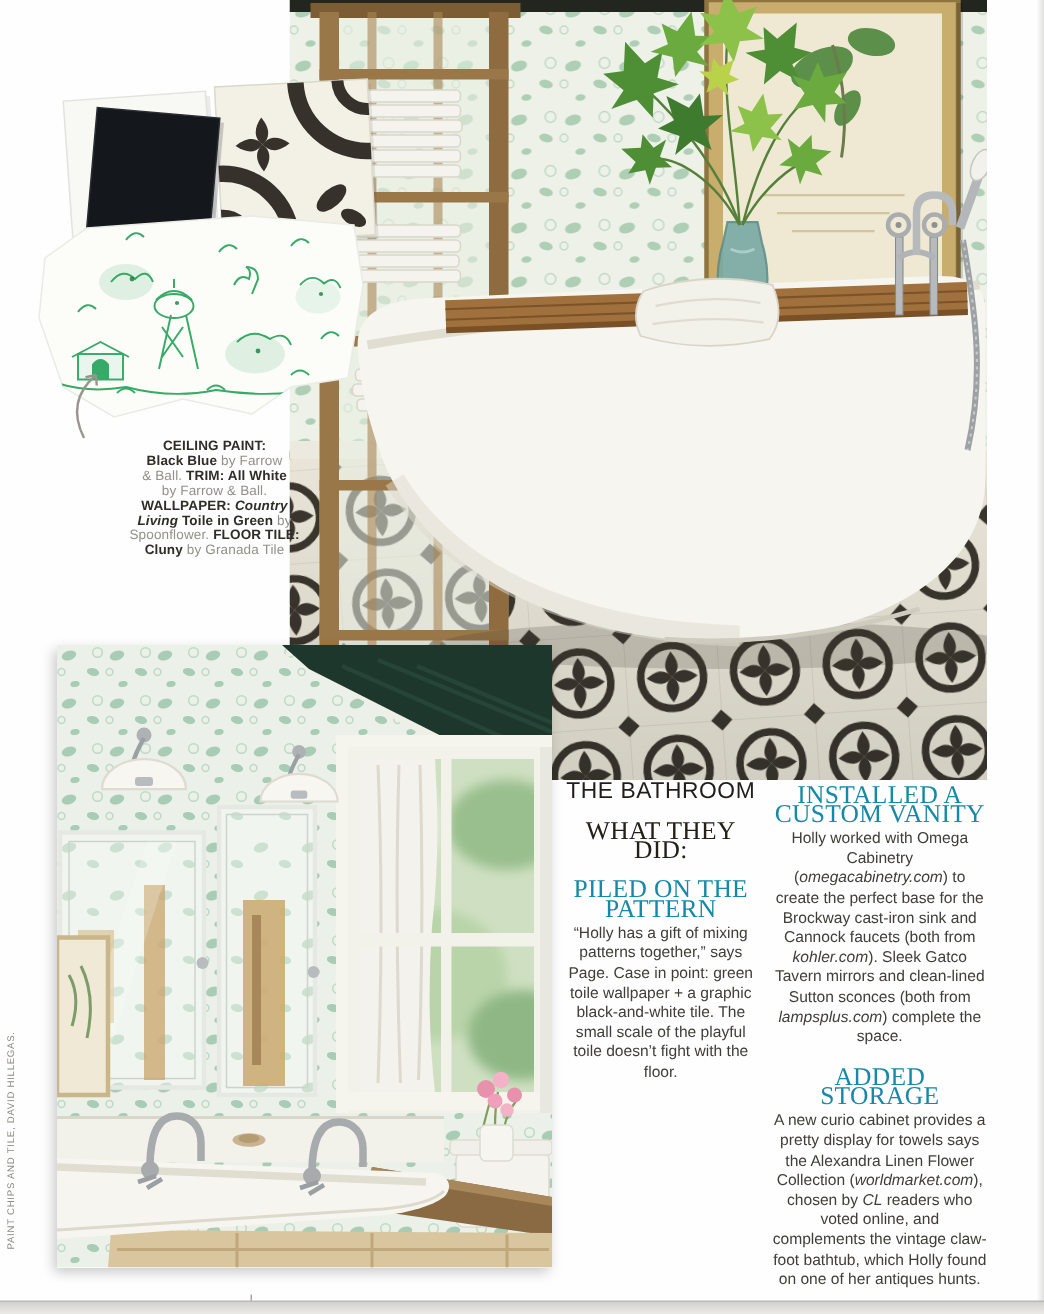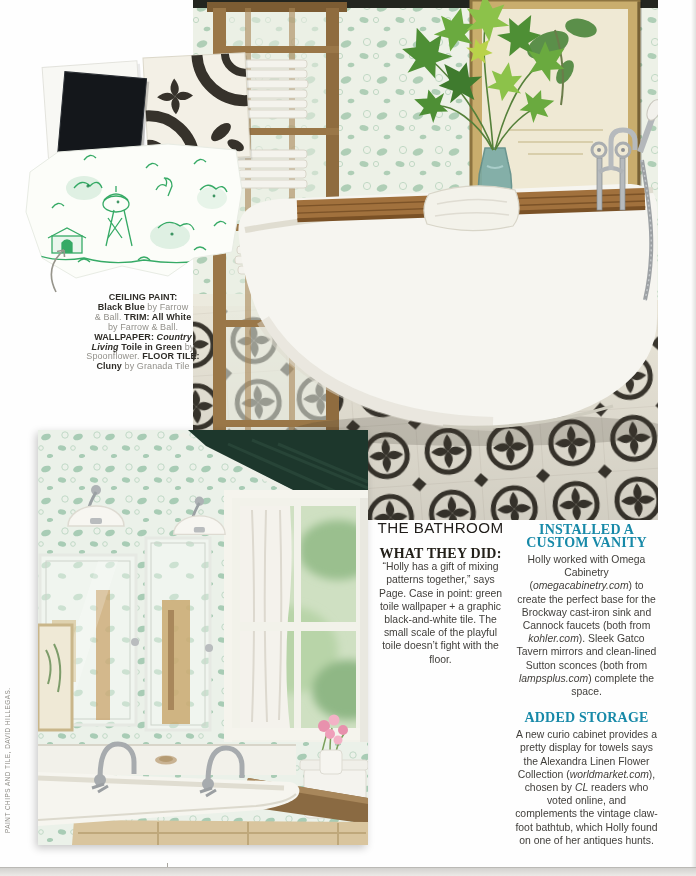--- a/index.html
+++ b/index.html
@@ -16,21 +16,21 @@
   .cap{left:52px;top:293px;width:182px;font-size:9px;line-height:9.9px;
        letter-spacing:.1px;color:#92908a;}
   .cap .b{font-weight:700;color:#2f2d28;}
   .cap .i{font-style:italic;}
 
   
   .col{top:521px;color:#403e3a;font-size:10.4px;line-height:13.2px;}
   .col1{left:377px;width:127px;}
   .col2{left:515px;width:143px;}
   .article-title{font-size:15.2px;font-weight:400;color:#201d1a;letter-spacing:.4px;margin:0 0 7px;}
-  .slab{font-family:"Liberation Serif",serif;font-weight:700;font-size:14px;line-height:13px;
+  .slab{font-family:"Liberation Serif",serif;font-weight:400;font-size:17px;line-height:13px;
         letter-spacing:.2px;white-space:pre-line;margin:13px 0 4px;}
   .slab.black{color:#232019;margin-bottom:0;}
   .slab.teal{color:#1789a8;}
   .slab.after-kicker{margin-top:0;}
   .col2 .slab.first{margin-top:2px;}
   .col p{margin:0;}
   .col .i{font-style:italic;}
 
   
   .footer{left:30px;top:845px;display:flex;align-items:baseline;gap:6px;color:#57544e;}
@@ -433,20 +433,22 @@
     <g transform="translate(170 352)">
       <circle cx="0" cy="2" r="6" fill="#a7abae"></circle>
       <path d="M0 0 C0 -26 8 -34 18 -34 C28 -34 34 -26 34 -16 L34 -4" stroke="#a7abae" stroke-width="5" fill="none"></path>
       <path d="M-8 10 l12 -4 M-2 14 l10 -6" stroke="#9b9fa2" stroke-width="3"></path>
     </g>
   </svg>
 
   <div class="abs col col1">
     <h2 class="article-title">THE BATHROOM</h2>
     <h3 class="slab black">WHAT THEY DID:</h3>
+    <h3 class="slab teal">PILED ON THE
+PATTERN</h3>
     <p class="body"><span>“Holly has a gift of mixing patterns together,” says Page. Case in point: green toile wallpaper + a graphic black-and-white tile. The small scale of the playful toile doesn’t fight with the floor.</span></p>
   </div>
 
   <div class="abs col col2">
     <h3 class="slab teal first">INSTALLED A
 CUSTOM VANITY</h3>
     <p class="body"><span>Holly worked with Omega Cabinetry (</span><span class="i">omegacabinetry.com</span><span>) to create the perfect base for the Brockway cast-iron sink and Cannock faucets (both from </span><span class="i">kohler.com</span><span>). Sleek Gatco Tavern mirrors and clean-lined Sutton sconces (both from </span><span class="i">lampsplus.com</span><span>) complete the space.</span></p>
     <h3 class="slab teal">ADDED STORAGE</h3>
     <p class="body"><span>A new curio cabinet provides a pretty display for towels says the Alexandra Linen Flower Collection (</span><span class="i">worldmarket.com</span><span>), chosen by </span><span class="i">CL</span><span> readers who voted online, and complements the vintage claw-foot bathtub, which Holly found on one of her antiques hunts.</span></p>
   </div>

